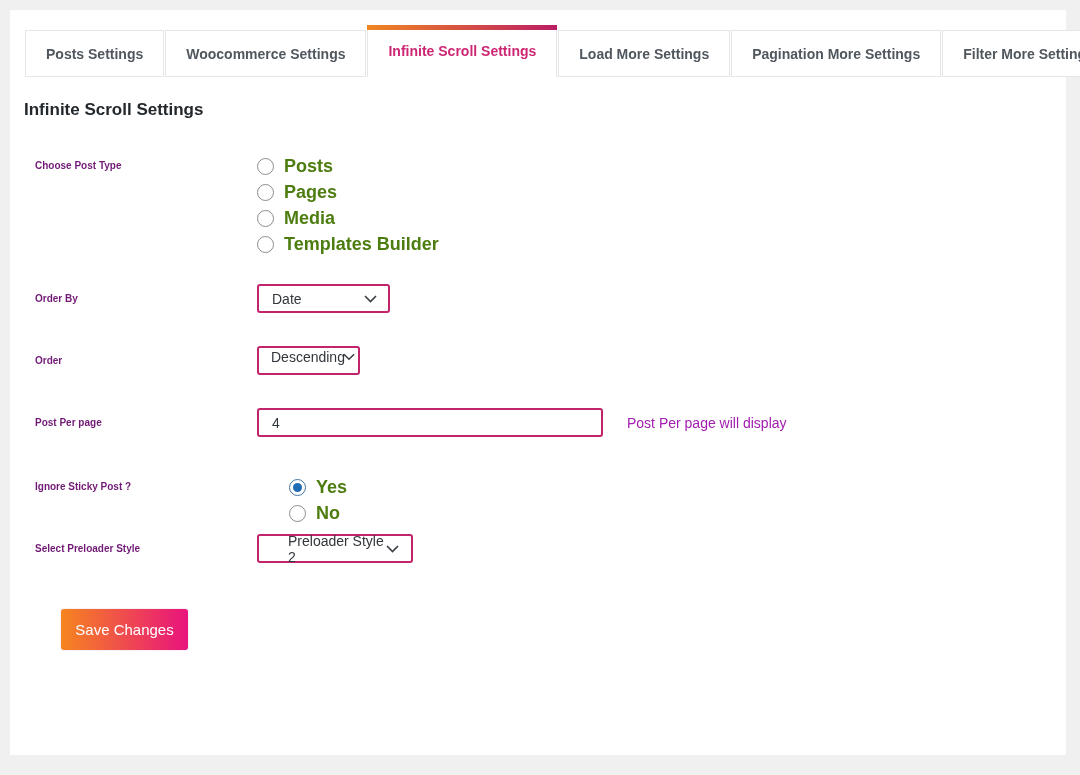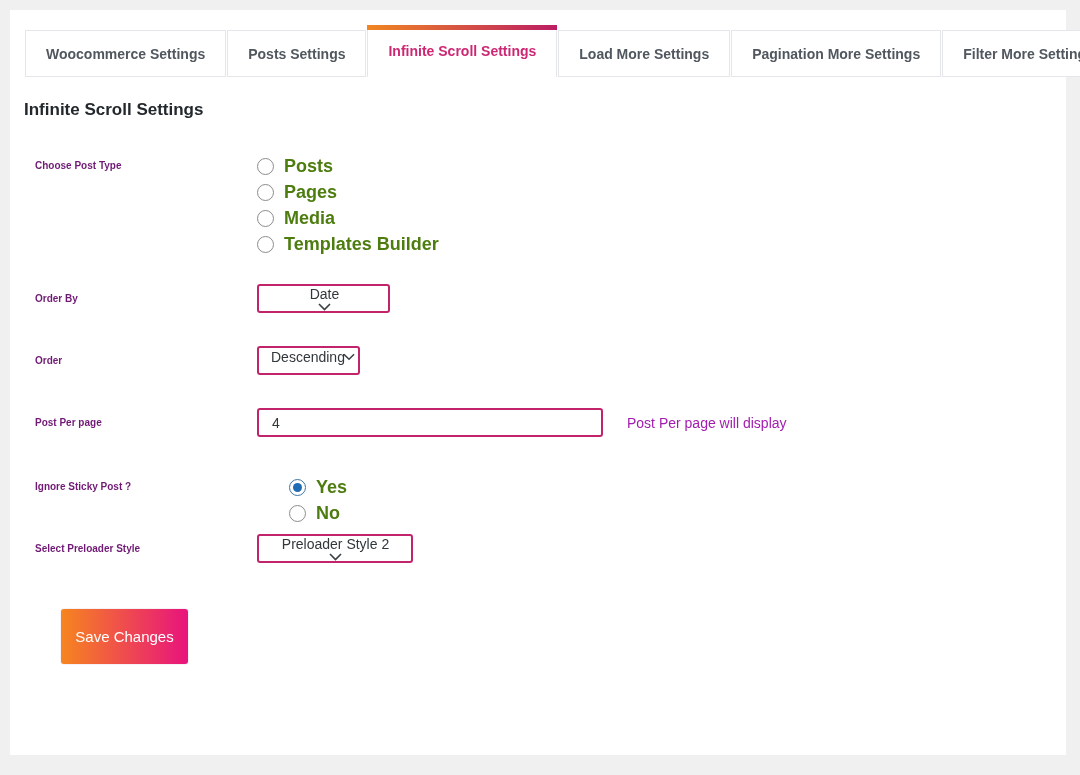--- a/index.html
+++ b/index.html
@@ -73,36 +73,36 @@
   }
   .radio-label { font-size: 18px; color: #4d7c0f; font-weight: bold; }
 
   .sel {
     height: 29px; background: #fff;
     border: 2px solid var(--accent, #c2246c); border-radius: 3px;
     display: flex; align-items: center;
     font-size: 14px; color: #32373c;
     cursor: pointer;
   }
-  .sel.spread { justify-content: space-between; flex-direction: column; }
+  .sel.spread { justify-content: space-between; }
   .chev { display: inline-flex; flex-shrink: 0; }
 
   .text-input {
     width: 346px; height: 29px;
     border: 2px solid var(--accent, #c2246c); border-radius: 3px;
     padding: 0 10px 0 13px;
     font-size: 14px; color: #32373c;
     font-family: "Liberation Sans", sans-serif;
     outline: none;
   }
   .help-text { font-size: 14px; color: #a21caf; margin-left: 24px; }
 
   .save-btn {
     margin: 46px 0 0 26px;
-    width: 127px; height: 55px;
+    width: 127px; height: 41px;
     border: none; border-radius: 3px;
     background: linear-gradient(90deg, var(--btn1, #f6851f), var(--btn2, #e8137d));
     color: #ffffff; font-size: 15px;
     font-family: "Liberation Sans", sans-serif;
     cursor: pointer;
     box-shadow: 0 0 1px rgba(100, 30, 120, 0.6);
   }
 
   .mt33 { margin-top: 33px; }
   .mt27 { margin-top: 27px; }
@@ -110,24 +110,24 @@
   .mt26 { margin-top: 8px; }
 </style>
 </head>
 <body style="--accent: #c2246c; --tab-active: #cd2673; --grad1: #f08622; --grad2: #bb1d64; --btn1: #f6851f; --btn2: #e8137d; --radio-blue: #1f6cb5;">
 
 <div class="card">
 
   <div class="tabbar" id="tabbar">
 
     <div class="tab">
+        <span>Posts Settings</span>
+      </div>
+      <div class="tab">
         <span>Woocommerce Settings</span>
-      </div>
-      <div class="tab">
-        <span>Posts Settings</span>
       </div>
       <div class="tab active">
         <span class="grad-strip"></span>
         <span>Infinite Scroll Settings</span>
       </div>
       <div class="tab">
         <span>Load More Settings</span>
       </div>
       <div class="tab">
         <span>Pagination More Settings</span>
@@ -210,21 +210,21 @@
           <div class="radio-item">
             <span class="radio"></span>
             <span class="radio-label">No</span>
           </div>
         </div>
     </div>
 
     
     <div class="row center mt26">
       <div class="row-label">Select Preloader Style</div>
-      <div class="sel spread" style="width:156px; padding:0 12px 0 13px;">
+      <div class="sel spread" style="width:156px; padding:0 12px 0 29px;">
         <span>Preloader Style 2</span>
         <span class="chev">
           <svg width="13" height="8" viewBox="0 0 13 8">
               <path d="M1 1 L6.5 6.5 L12 1" stroke="#3a3f44" stroke-width="1.6" fill="none"></path>
             </svg>
         </span>
       </div>
     </div>
 
     <button class="save-btn">Save Changes</button>

